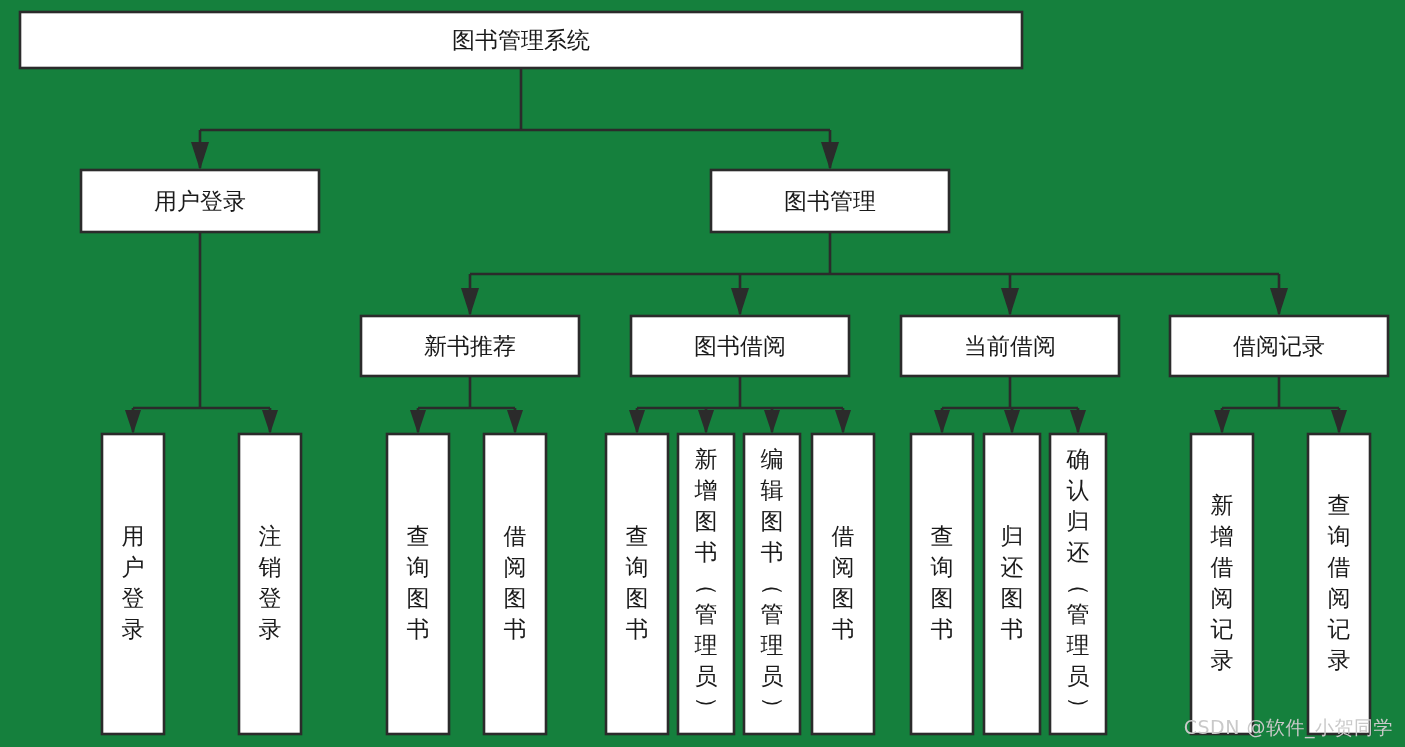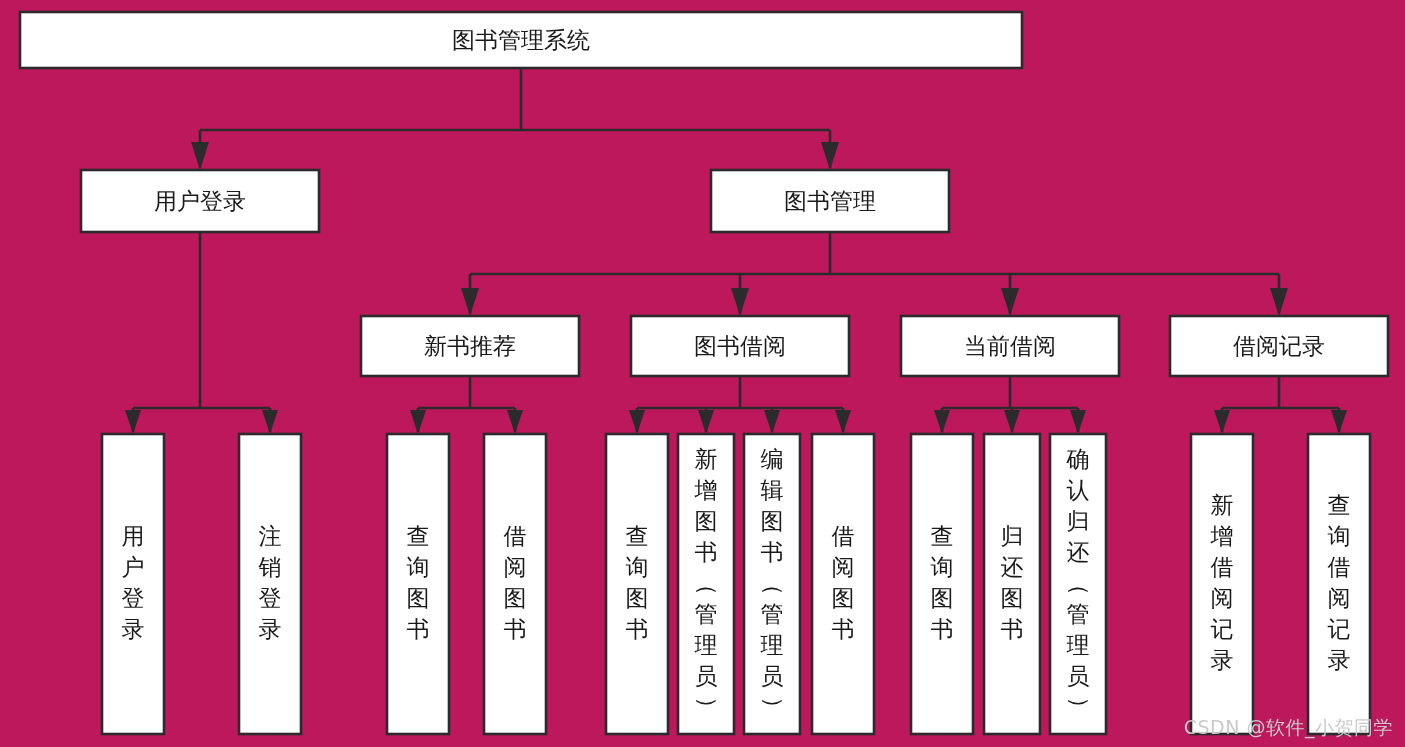--- a/index.html
+++ b/index.html
@@ -10,21 +10,21 @@
   body {
     width: 1405px;
     height: 747px;
     overflow: hidden;
     font-family: "DejaVu Sans", "Liberation Sans", sans-serif;
   }
   #diagram-root {
     position: relative;
     width: 1405px;
     height: 747px;
-    background: #be185d;
+    background: #15803d;
   }
   svg#flowchart {
     position: absolute;
     top: 0;
     left: 0;
     width: 1405px;
     height: 747px;
     display: block;
   }
   .node-box {

